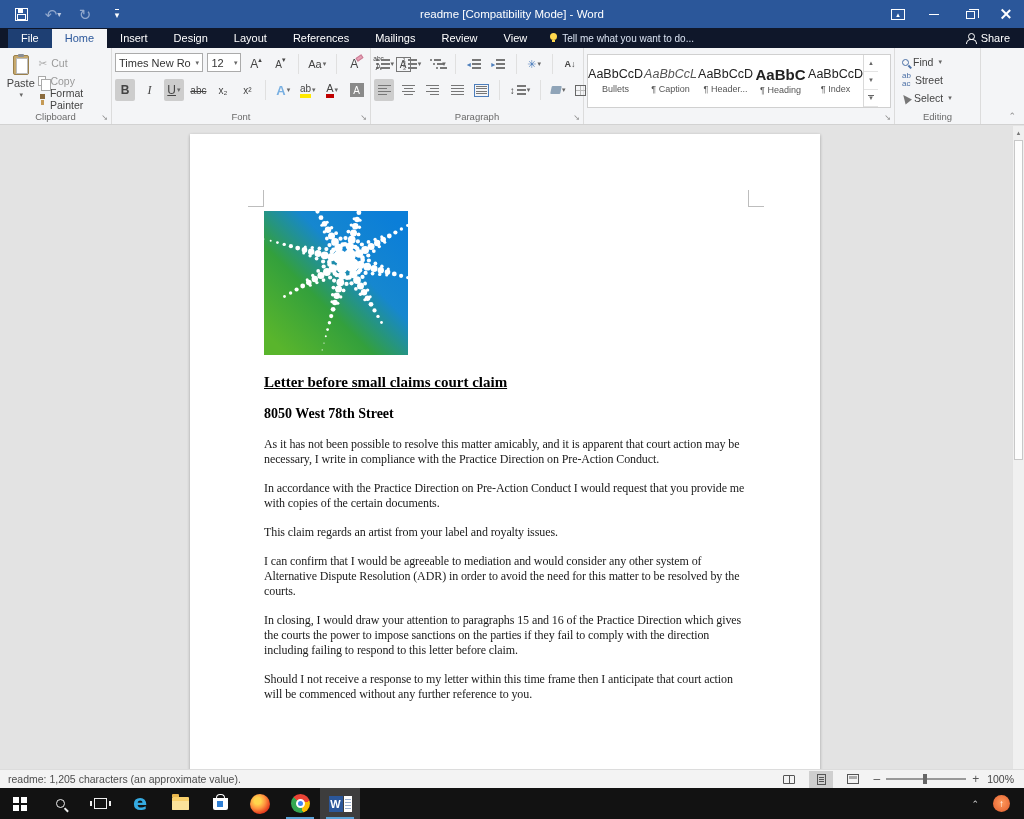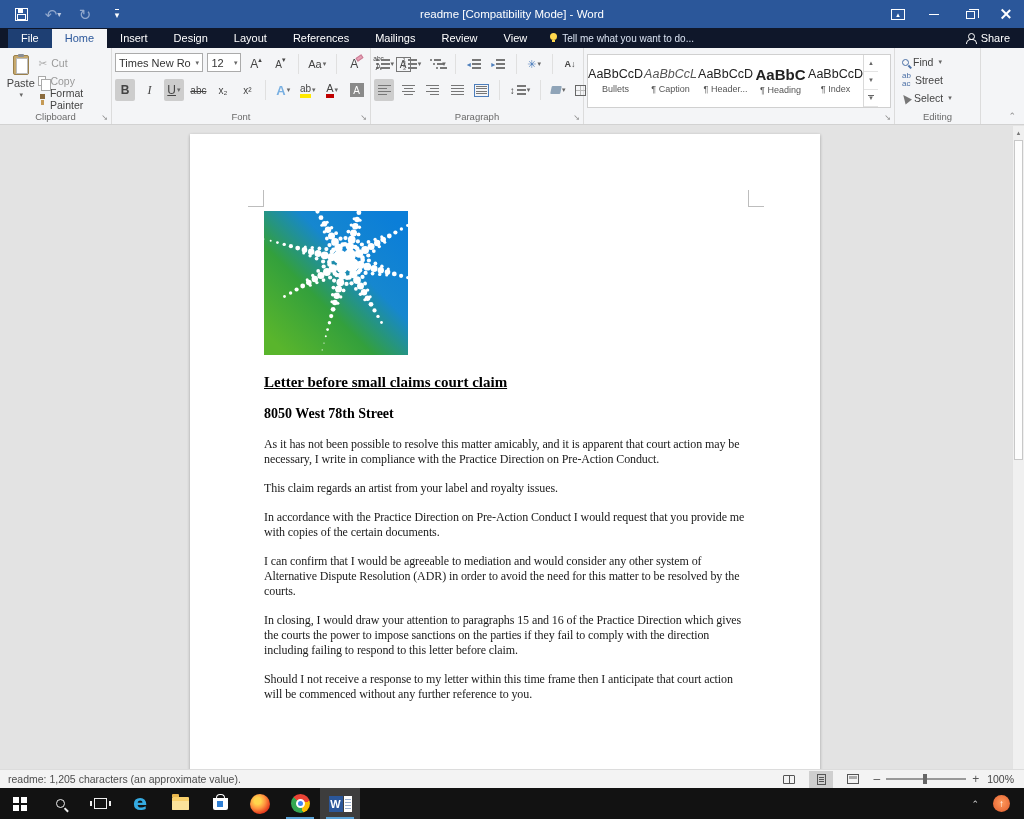--- a/index.html
+++ b/index.html
@@ -686,22 +686,22 @@
         </svg>
     </div>
 
     <div class="doc-heading">Letter before small claims court claim </div>
     <div class="doc-address">
       <div>8050 West 78th Street</div>
     </div>
 
     <div class="doc-body">
       <p>As it has not been possible to resolve this matter amicably, and it is apparent that court action may be necessary, I write in compliance with the Practice Direction on Pre-Action Conduct.</p>
+      <p>In accordance with the Practice Direction on Pre-Action Conduct I would request that you provide me with copies of the certain documents.</p>
       <p>This claim regards an artist from your label and royalty issues.</p>
-      <p>In accordance with the Practice Direction on Pre-Action Conduct I would request that you provide me with copies of the certain documents.</p>
       <p>I can confirm that I would be agreeable to mediation and would consider any other system of Alternative Dispute Resolution (ADR) in order to avoid the need for this matter to be resolved by the courts.</p>
       <p>In closing, I would draw your attention to paragraphs 15 and 16 of the Practice Direction which gives the courts the power to impose sanctions on the parties if they fail to comply with the direction including failing to respond to this letter before claim.</p>
       <p>Should I not receive a response to my letter within this time frame then I anticipate that court action will be commenced without any further reference to you.</p>
     </div>
   </div>
 
   <div class="vscroll">
     <div class="varrow">▲</div>
     <div class="vthumb"></div>
   </div>

